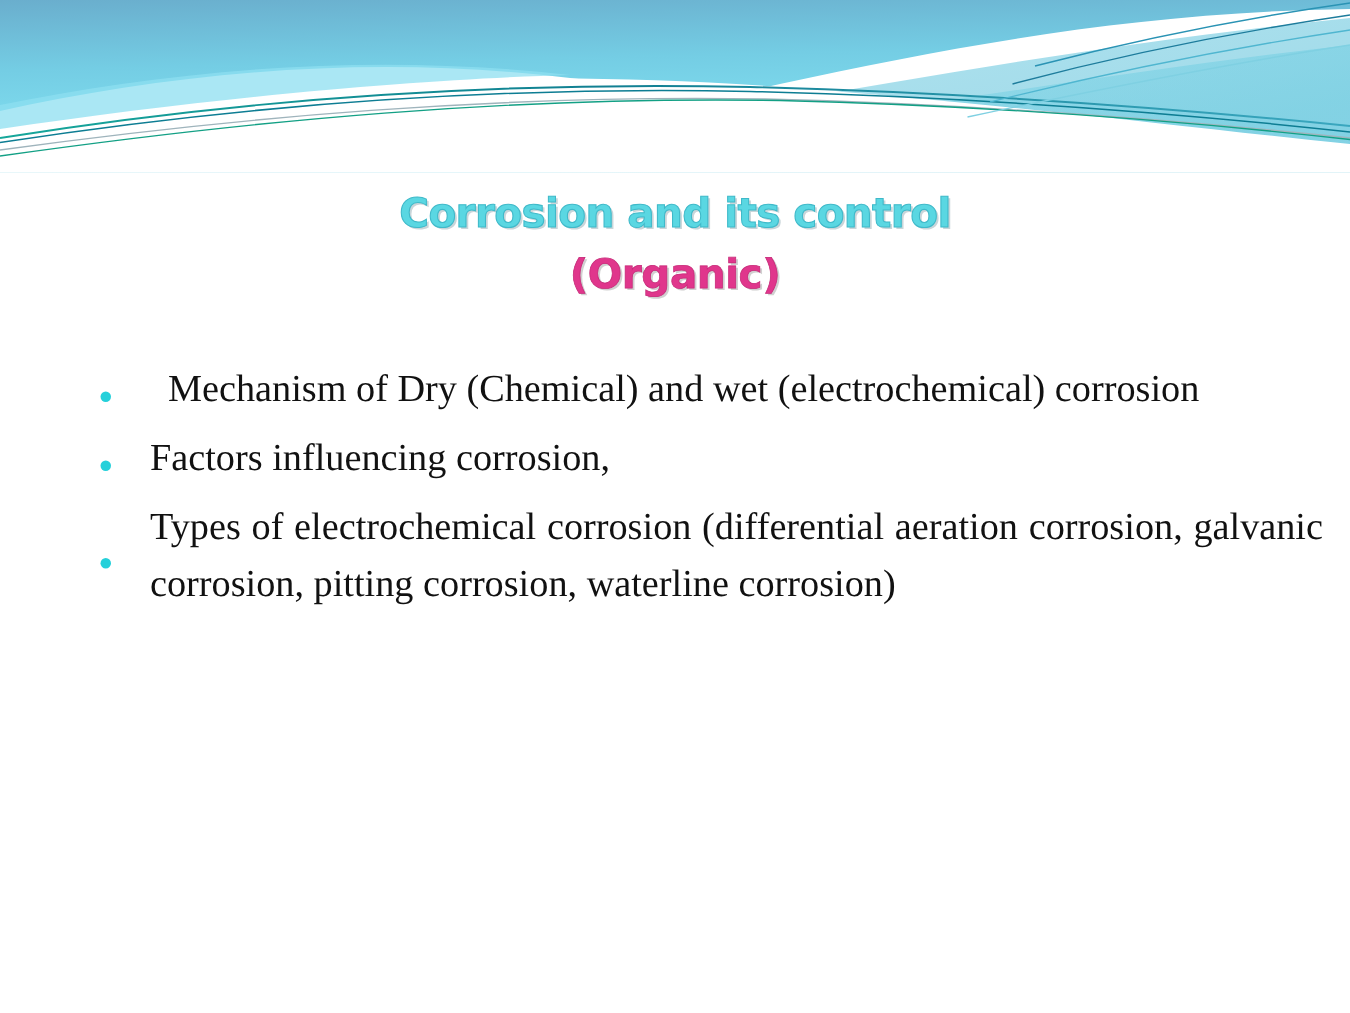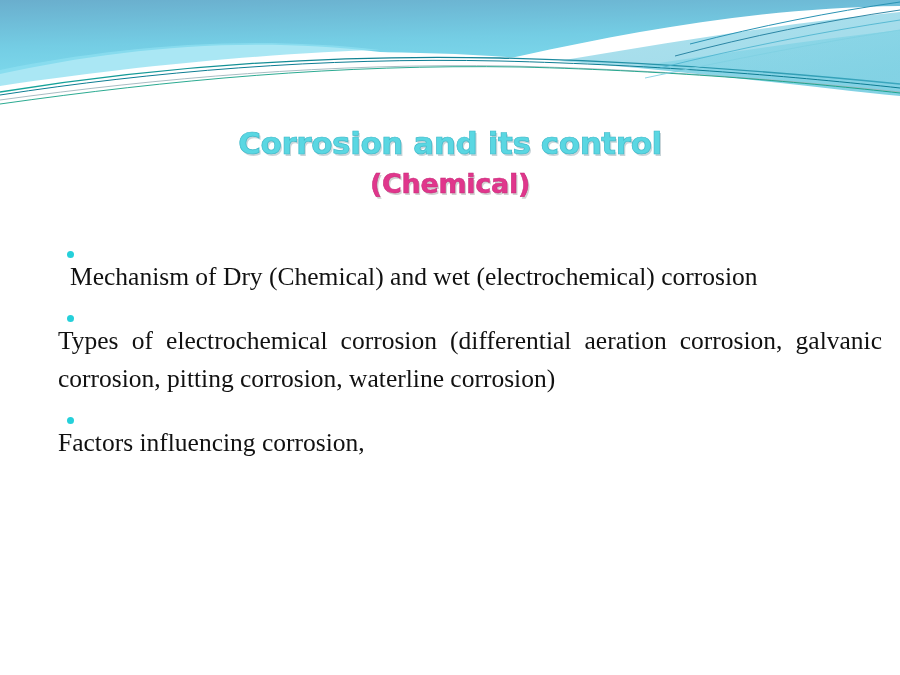--- a/index.html
+++ b/index.html
@@ -43,21 +43,21 @@
   .title-block {
     position: absolute;
     left: 0;
     top: 124px;
     width: 900px;
     text-align: center;
   }
   .title-main {
     font-family: "DejaVu Sans", sans-serif;
     font-weight: bold;
-    font-size: 31px;
+    font-size: 27px;
     letter-spacing: -0.4px;
     line-height: 38px;
     color: #5ad7e2;
     -webkit-text-stroke: 0.7px #3fb9c9;
     text-shadow: 1.5px 1.5px 0 rgba(120,150,160,0.40);
     white-space: nowrap;
   }
   .title-sub {
     font-family: "DejaVu Sans", sans-serif;
     font-weight: bold;
@@ -73,23 +73,22 @@
 
   
   .body-list {
     position: absolute;
     left: 58px;
     top: 240px;
     width: 824px;
   }
   .bullet-row {
     display: flex;
-    align-items: flex-start;
+    align-items: center;
     margin-bottom: 8px;
-    flex-direction: column;
   }
   .bullet-marker {
     flex: 0 0 auto;
     width: 42px;
     padding-top: 11px;
     display: flex;
     justify-content: flex-start;
     padding-left: 9px;
     box-sizing: border-box;
   }
@@ -166,42 +165,42 @@
 
       <path fill="none" stroke="#2a93b4" stroke-width="1" d="M900,2 C830,12 760,26 690,44"></path>
       <path fill="none" stroke="#1d7c9c" stroke-width="0.9" d="M900,10 C825,21 750,36 675,56"></path>
       <path fill="none" stroke="#4fb6d0" stroke-width="0.9" d="M900,20 C820,32 740,48 660,68"></path>
       <path fill="none" stroke="#7fd0e2" stroke-width="0.9" d="M900,30 C815,43 730,60 645,78"></path>
     </svg>
   </div>
 
   <div class="title-block">
     <div class="title-main">Corrosion and its control</div>
-    <div class="title-sub">(Chemical)</div>
+    <div class="title-sub">(Organic)</div>
   </div>
 
   <div class="body-list">
 
     <div class="bullet-row">
       <span class="bullet-marker">
         <span class="bullet-dot"></span>
       </span>
       <span class="bullet-text"><span class="lead-space"></span><span>Mechanism of Dry (Chemical) and wet (electrochemical) corrosion</span></span>
     </div>
 
     <div class="bullet-row">
       <span class="bullet-marker">
         <span class="bullet-dot"></span>
       </span>
-      <span class="bullet-text"><span>Types of electrochemical corrosion (differential aeration corrosion, galvanic corrosion, pitting corrosion, waterline corrosion)</span></span>
+      <span class="bullet-text no-justify"><span>Factors influencing corrosion,</span></span>
     </div>
 
     <div class="bullet-row">
       <span class="bullet-marker">
         <span class="bullet-dot"></span>
       </span>
-      <span class="bullet-text no-justify"><span>Factors influencing corrosion,</span></span>
+      <span class="bullet-text"><span>Types of electrochemical corrosion (differential aeration corrosion, galvanic corrosion, pitting corrosion, waterline corrosion)</span></span>
     </div>
 
 
   </div>
 
 </div>
 
 </body></html>

